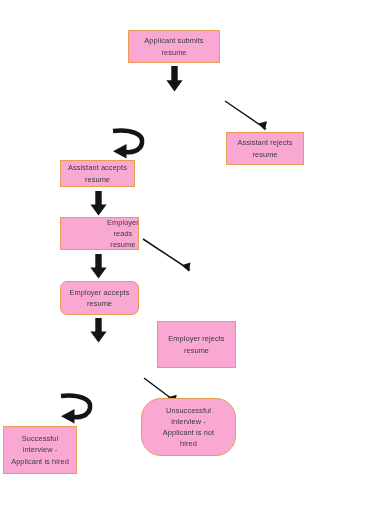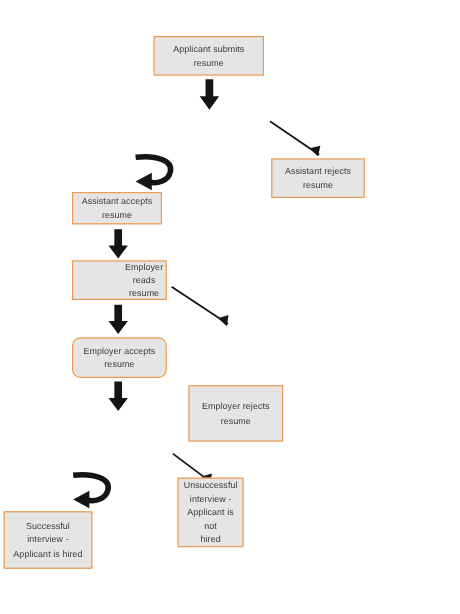--- a/index.html
+++ b/index.html
@@ -13,28 +13,28 @@
     width: 383px;
     height: 512px;
     background: #ffffff;
     overflow: hidden;
     font-family: "Liberation Sans", sans-serif;
   }
   .node {
     position: absolute;
     box-sizing: border-box;
     border: 1.6px solid #EC9B52;
-    background: #e5e5e5;
+    background: #f9a8d4;
     color: #3a3a3a;
     font-size: 7.4px;
     line-height: 11.2px;
     text-align: center;
     display: flex;
     align-items: center;
-    justify-content: flex-end;
+    justify-content: flex-start;
     overflow: hidden;
     letter-spacing: 0.08px;
   }
   .node .txt {
     display: block;
     width: 100%;
     padding: 0 2px;
     white-space: pre-line;
   }
   
@@ -143,21 +143,21 @@
     </svg>
   </div>
 
   <div class="hook" style="left:57px; top:392px; width:40px; height:33px;">
     <svg width="40" height="33" viewBox="0 0 40 33">
       <path d="M4 4 C 22 2, 35 7, 33 16 C 31.5 24, 22 26.5, 14 24.5" fill="none" stroke="#141414" stroke-width="4.6" stroke-linecap="butt"></path>
       <path d="M17.5 17.0 L17.5 31.5 L4.0 24.3 Z" fill="#141414"></path>
     </svg>
   </div>
 
-  <div class="node" style="left:148px; top:398px; width:55px; height:58px;">
+  <div class="node" style="left:141px; top:398px; width:95px; height:58px;border-radius:20px;">
     <span class="txt">Unsuccessful
 interview -
 Applicant is not
 hired</span>
   </div>
 
   <div class="node" style="left:3px; top:426px; width:74px; height:48px;">
     <span class="txt">Successful
 interview -
 Applicant is hired</span>

